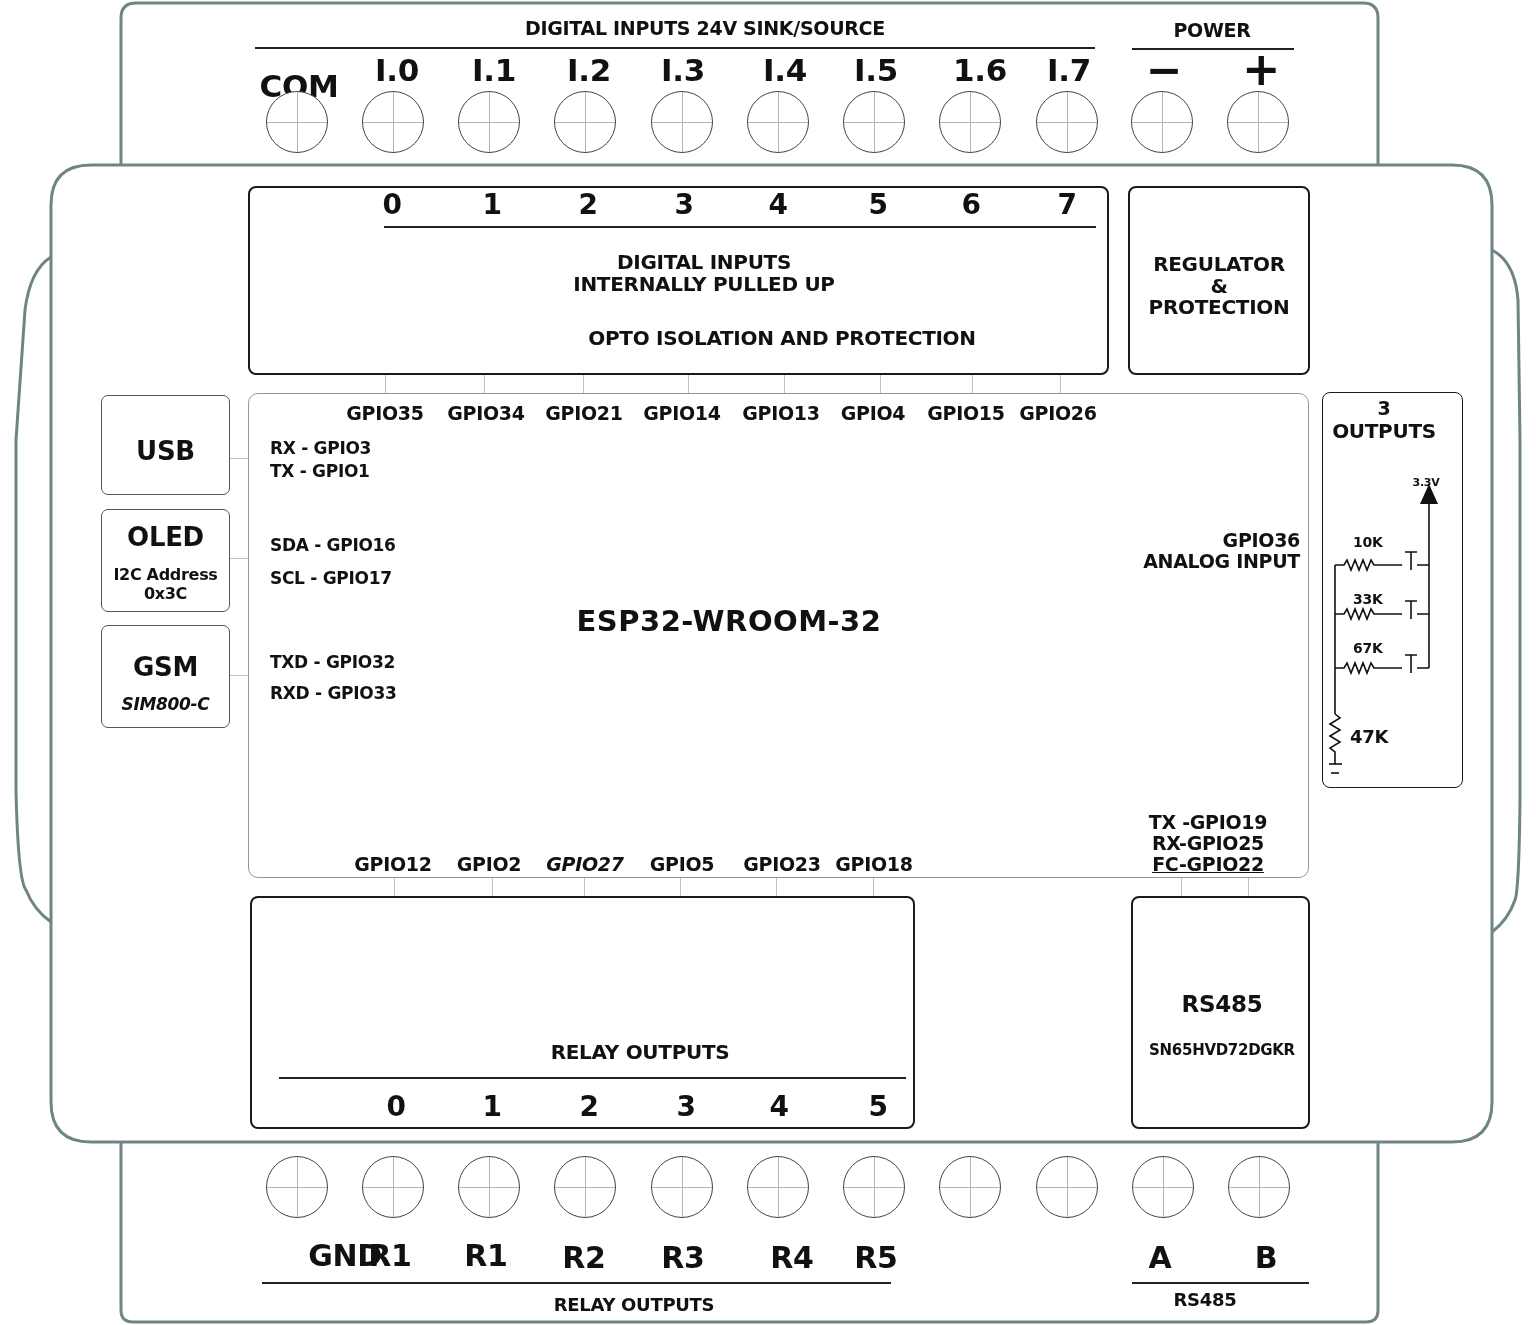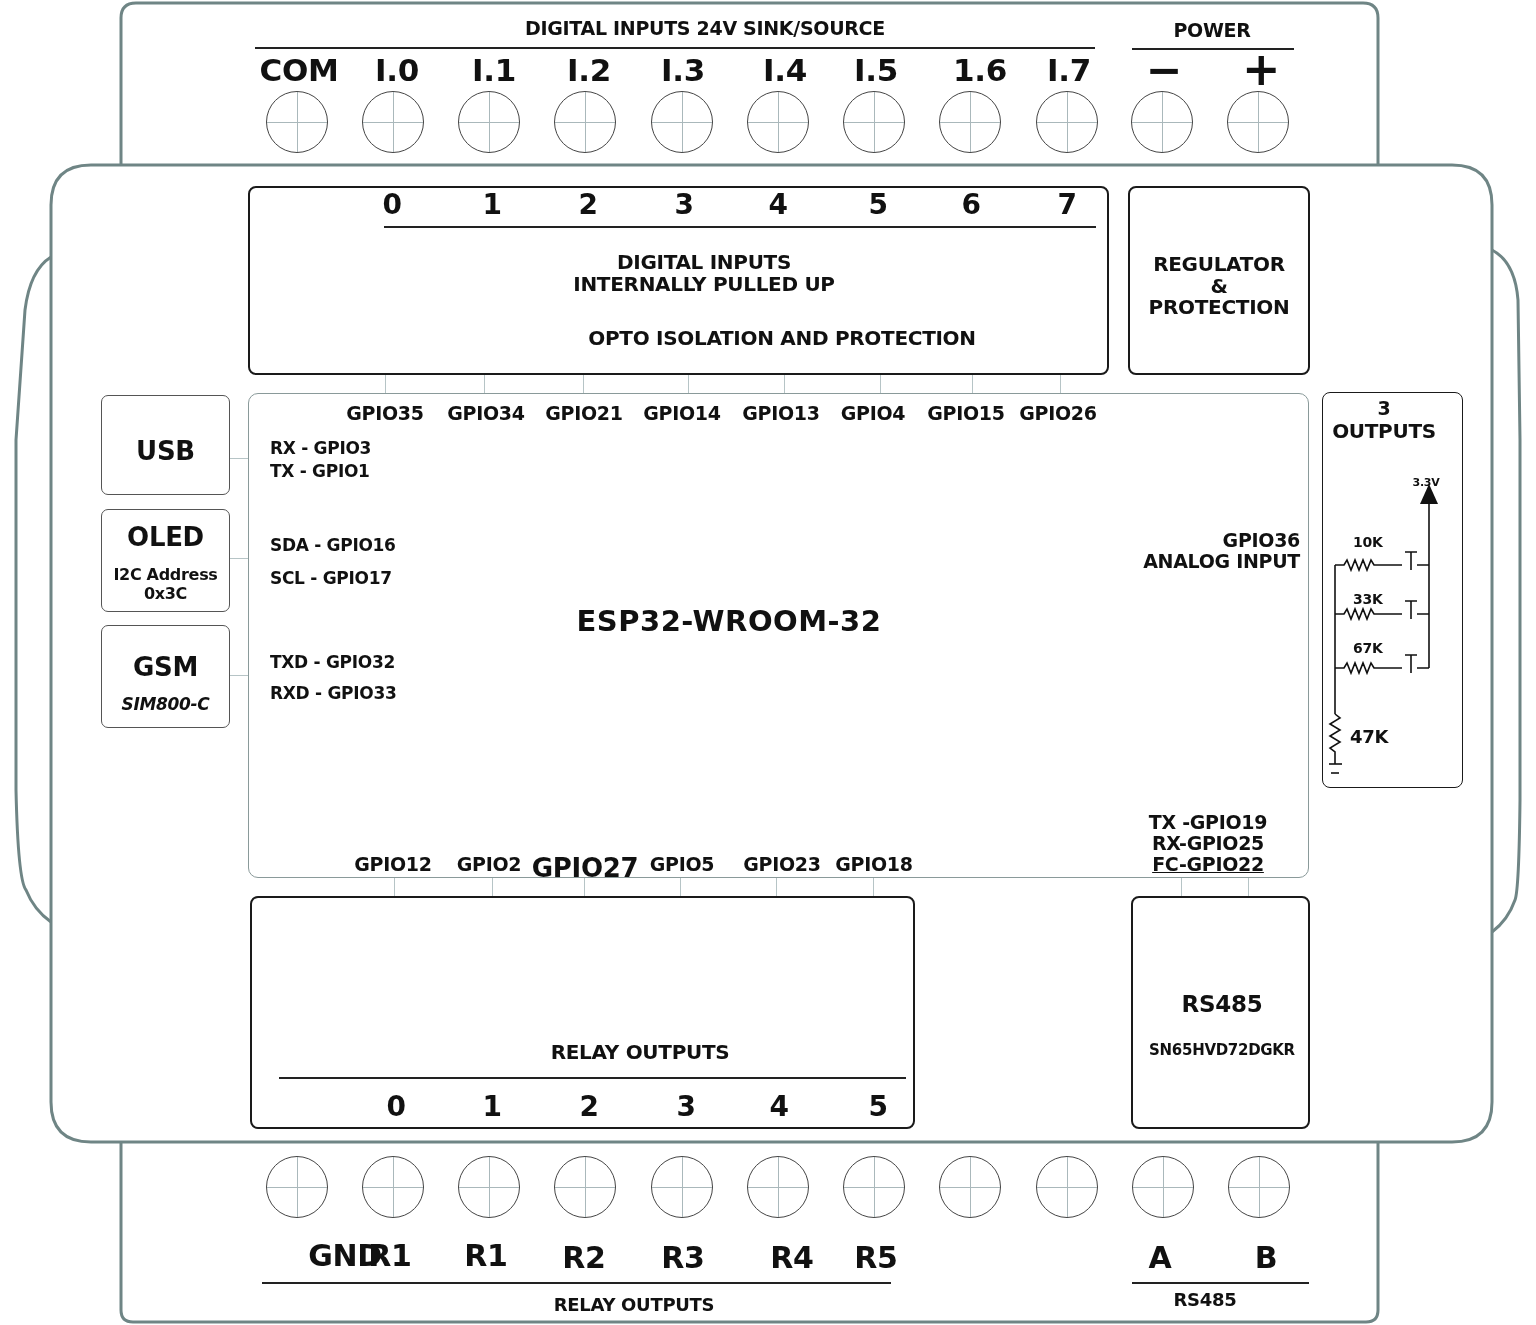--- a/index.html
+++ b/index.html
@@ -35,21 +35,21 @@
 
     <path d="M1492,250 Q1515,262 1518,300 L1520,440 L1520,800 Q1519,890 1515,900 Q1508,920 1492,932"></path>
   </g>
 </svg>
 
 <div class="lbl c" style="left:705px; top:17px; font-size:19px;">DIGITAL INPUTS 24V SINK/SOURCE</div>
 <div class="rule" style="left:255px; top:47px; width:840px;"></div>
 <div class="lbl c" style="left:1212px; top:19px; font-size:19px;">POWER</div>
 <div class="rule" style="left:1132px; top:48px; width:162px;"></div>
 
-<div class="lbl c" style="left:299px; top:52px; font-size:31px;">COM</div>
+<div class="lbl c" style="left:299px; top:68px; font-size:31px;">COM</div>
 <div class="lbl c" style="left:397px; top:52px; font-size:31px;">I.0</div>
 <div class="lbl c" style="left:494px; top:52px; font-size:31px;">I.1</div>
 <div class="lbl c" style="left:589px; top:52px; font-size:31px;">I.2</div>
 <div class="lbl c" style="left:683px; top:52px; font-size:31px;">I.3</div>
 <div class="lbl c" style="left:785px; top:52px; font-size:31px;">I.4</div>
 <div class="lbl c" style="left:876px; top:52px; font-size:31px;">I.5</div>
 <div class="lbl c" style="left:980px; top:52px; font-size:31px;">1.6</div>
 <div class="lbl c" style="left:1069px; top:52px; font-size:31px;">I.7</div>
 <div class="lbl c" style="left:1164px; top:44px; font-size:44px;">−</div>
 <div class="lbl c" style="left:1261px; top:42px; font-size:46px;">+</div>
@@ -116,21 +116,21 @@
 
 <div class="lbl" style="right:236px; top:529px; font-size:19px; text-align:right;">GPIO36</div>
 <div class="lbl" style="right:236px; top:550px; font-size:19px; text-align:right;">ANALOG INPUT</div>
 
 <div class="lbl c" style="left:1208px; top:811px; font-size:19px;">TX -GPIO19</div>
 <div class="lbl c" style="left:1208px; top:832px; font-size:19px;">RX-GPIO25</div>
 <div class="lbl c" style="left:1208px; top:853px; font-size:19px;text-decoration:underline;">FC-GPIO22</div>
 
 <div class="lbl c" style="left:393px; top:853px; font-size:19px;">GPIO12</div>
 <div class="lbl c" style="left:489px; top:853px; font-size:19px;">GPIO2</div>
-<div class="lbl c" style="left:585px; top:853px; font-size:26px;">GPIO27</div>
+<div class="lbl c" style="left:585px; top:853px; font-size:19px;font-style:italic;">GPIO27</div>
 <div class="lbl c" style="left:682px; top:853px; font-size:19px;">GPIO5</div>
 <div class="lbl c" style="left:782px; top:853px; font-size:19px;">GPIO23</div>
 <div class="lbl c" style="left:874px; top:853px; font-size:19px;">GPIO18</div>
 
 <div class="hconn" style="left:229px; top:458px; width:19px;"></div>
 <div class="hconn" style="left:229px; top:558px; width:19px;"></div>
 <div class="hconn" style="left:229px; top:675px; width:19px;"></div>
 
 <div class="sidebox" style="left:101px; top:395px; width:129px; height:100px;">
   <div class="lbl c" style="left:50%; top:40px; font-size:26px;">USB</div>

